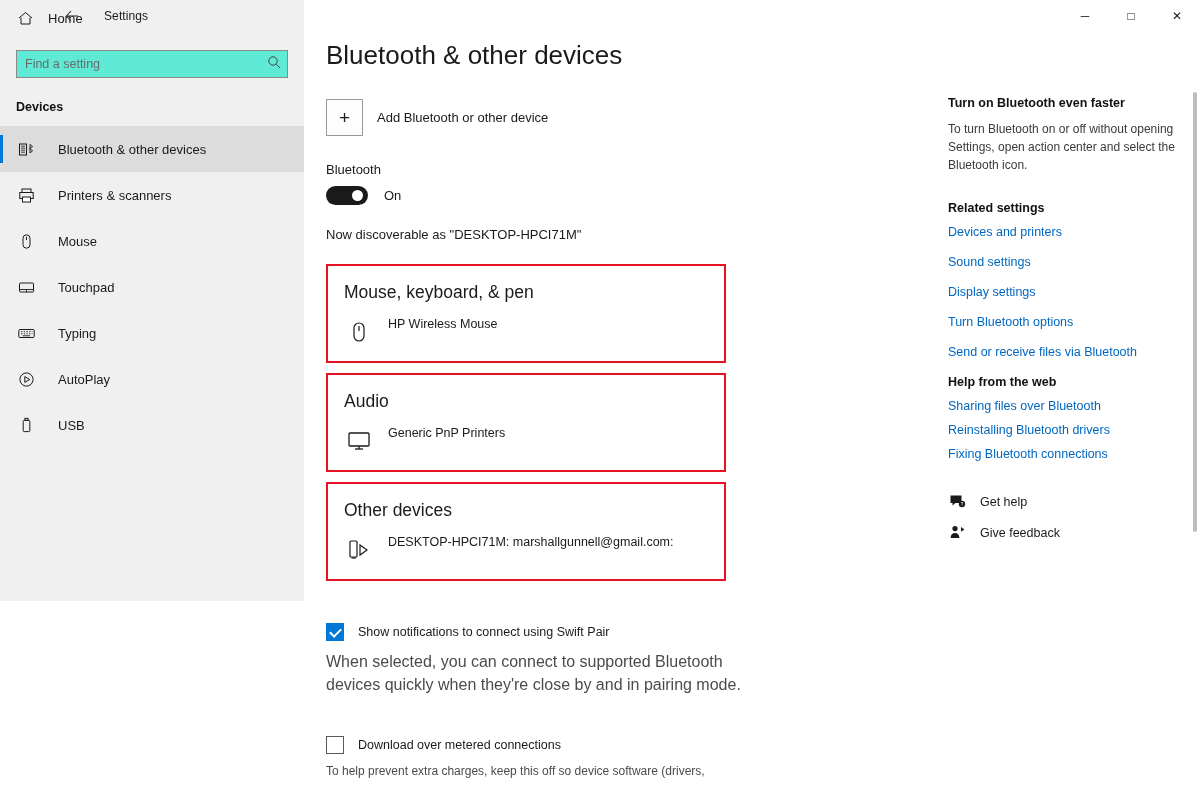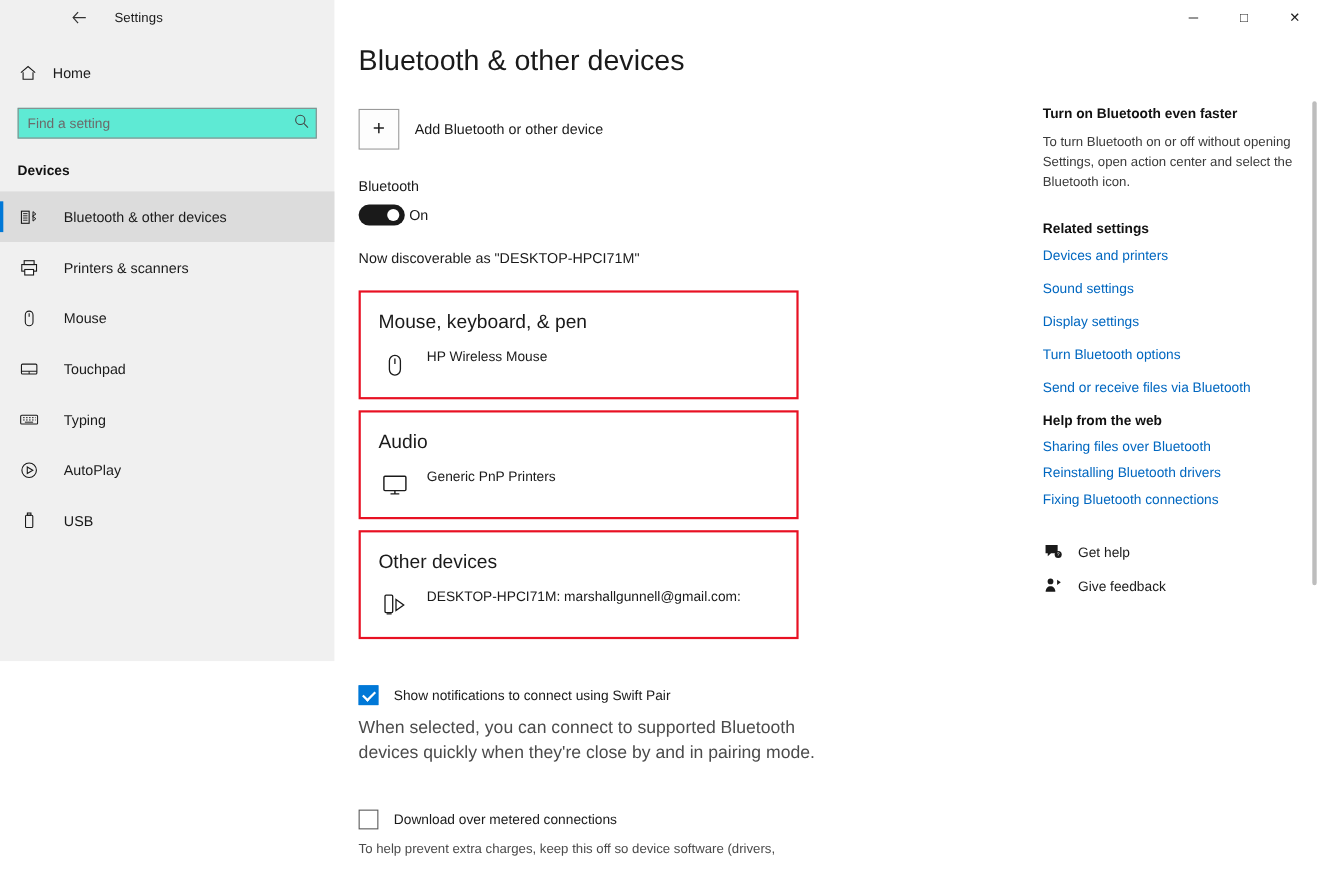--- a/index.html
+++ b/index.html
@@ -50,21 +50,20 @@
     display: flex; align-items: center; justify-content: center;
     font-size: 12px;
     color: #202020;
   }
 
   
   .sidebar {
     width: 304px;
     height: 601px;
     background: #f0f0f0;
-    padding-top: 48px;
     flex: 0 0 304px;
     position: relative;
   }
   .nav-home {
     display: flex;
     align-items: center;
     height: 36px;
     padding-left: 16px;
     gap: 14px;
     font-size: 13px;
@@ -152,21 +151,21 @@
     display: flex; align-items: center; justify-content: center;
     font-size: 19px;
     color: #202020;
     font-weight: 300;
   }
   .add-device-label { font-size: 13px; }
   .bt-label { font-size: 13px; margin-bottom: 9px; }
   .toggle-row {
     display: flex;
     align-items: center;
-    gap: 4px;
+    gap: 16px;
     margin-bottom: 22px;
   }
   .toggle {
     width: 42px; height: 19px;
     background: #1a1a1a;
     border-radius: 10px;
     position: relative;
   }
   .toggle .knob {
     position: absolute;

